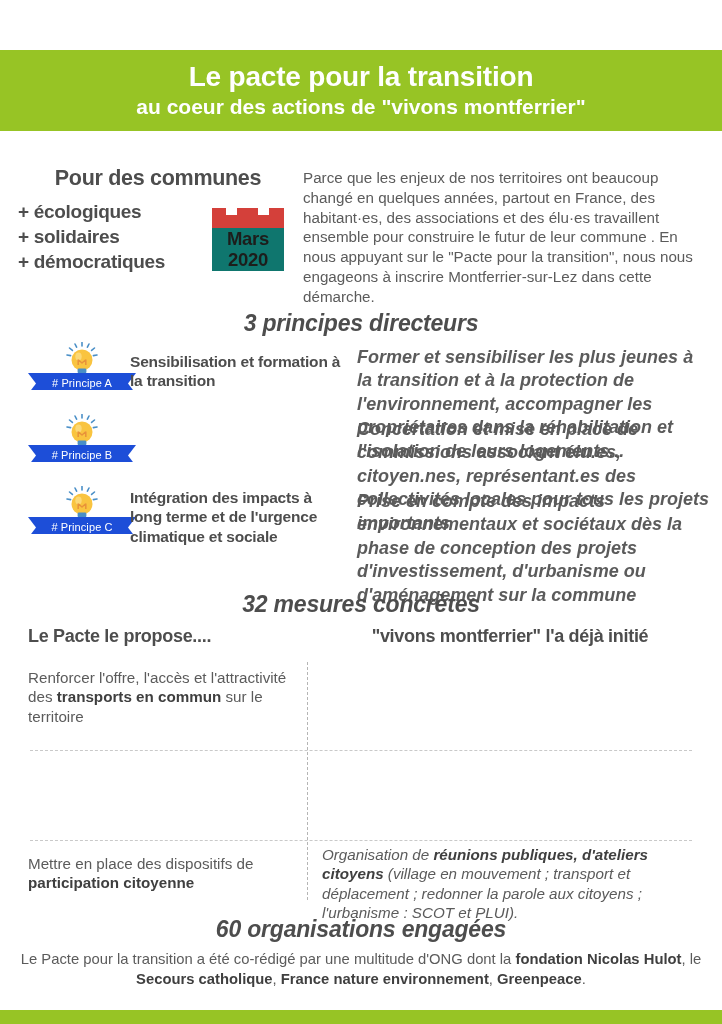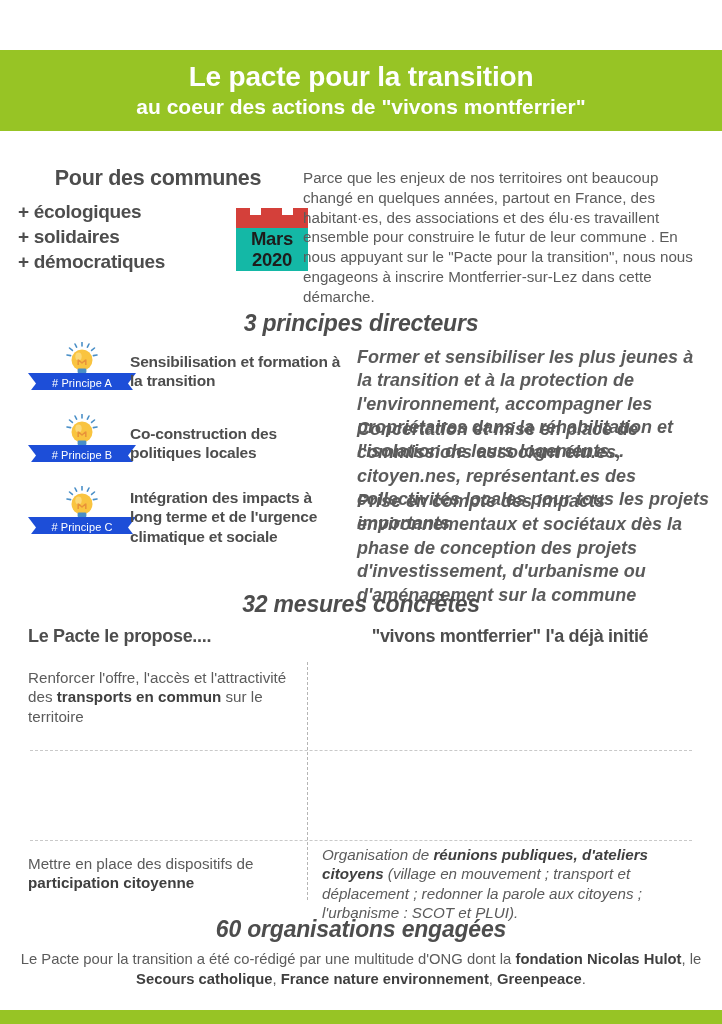--- a/index.html
+++ b/index.html
@@ -79,23 +79,22 @@
     color: #4d4d4d;
     line-height: 1.31;
     letter-spacing: -0.3px;
   }
   .calendar {
     position: absolute;
     left: 212px;
     top: 42px;
     width: 72px;
     height: 63px;
-    background: #14b8a6;
+    background: #0f766e;
     overflow: hidden;
-    margin-left: 24px;
   }
   .cal-top {
     position: relative;
     height: 20px;
     background: #d4403a;
   }
   .cal-notch {
     position: absolute;
     top: 0;
     width: 11px;
@@ -397,21 +396,20 @@
           <ellipse cx="12.5" cy="14.5" rx="3.2" ry="4" fill="#fbd977"></ellipse>
           <path d="M12.2 17.5 L12.2 23 M19.8 17.5 L19.8 23 M12.2 17.8 L16 21 L19.8 17.8" fill="none" stroke="#e8923a" stroke-width="1.5" stroke-linejoin="round"></path>
           <rect x="11.6" y="26.5" width="8.8" height="5" rx="1.4" fill="#4a8fc7"></rect>
           <rect x="12.4" y="31.5" width="7.2" height="2.4" rx="1" fill="#9fc9e6"></rect>
           <rect x="13" y="33.9" width="6" height="2.2" rx="1" fill="#9fc9e6"></rect>
           <rect x="13.6" y="36.1" width="4.8" height="2.2" rx="1" fill="#9fc9e6"></rect>
         </svg>
       </div>
       <div class="ribbon"># Principe B</div>
     </div>
-    <div class="p-title">Co-construction des politiques locales</div>
     <div class="p-desc">Concertation et mise en place de commissions associant élu.es, citoyen.nes, représentant.es des collectivités locales pour tous les projets importants</div>
   </div>
 
   <div class="principle tall">
     <div class="badge-wrap">
       <div class="bulb">
         <svg width="32" height="44" viewBox="0 0 32 44">
           <g stroke="#4a8fc7" stroke-width="1.6" stroke-linecap="round">
             <line x1="16" y1="0.5" x2="16" y2="4"></line>
             <line x1="9" y1="2" x2="10.6" y2="5.2"></line>

